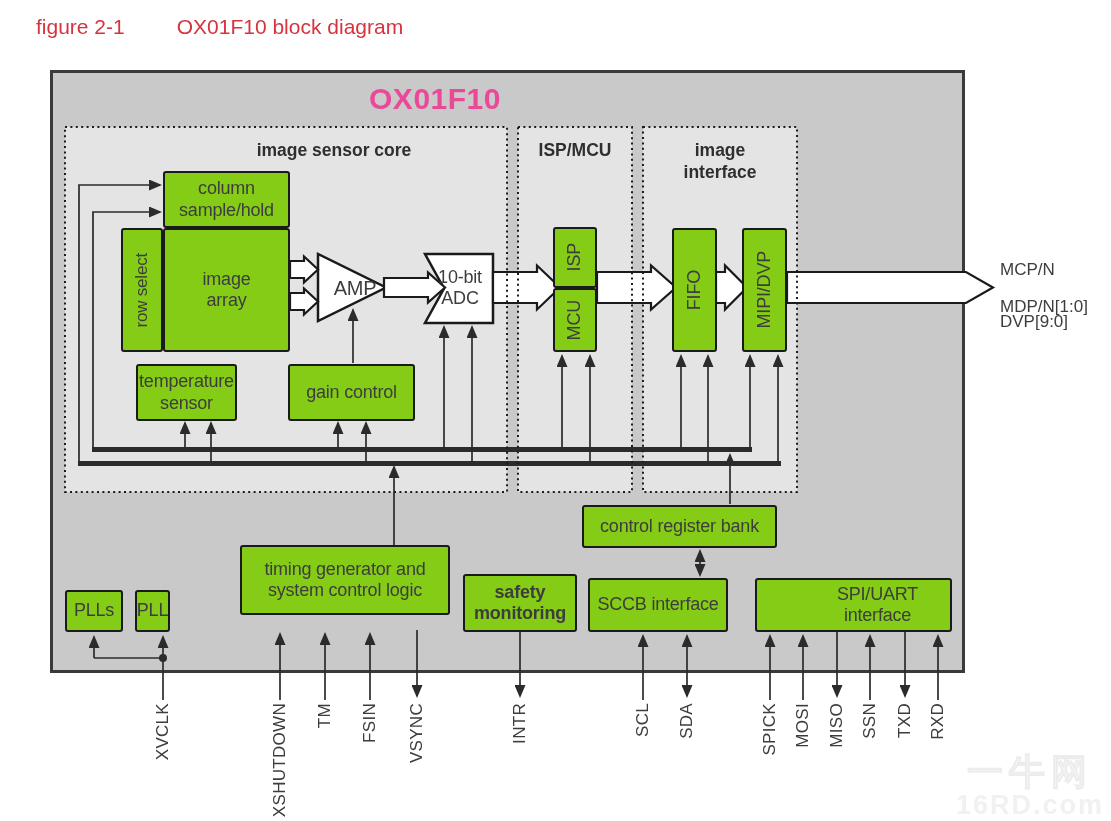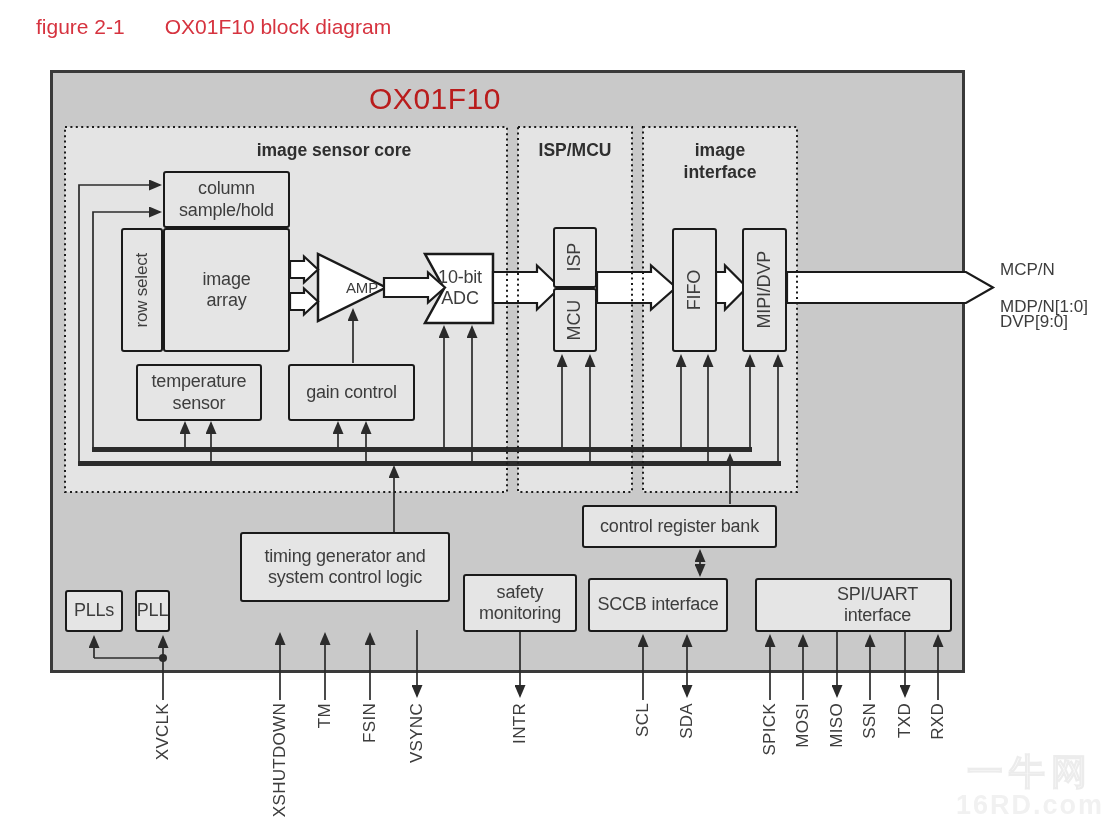--- a/index.html
+++ b/index.html
@@ -4,39 +4,39 @@
 <style>
   html,body{margin:0;padding:0;}
   body{
     width:1111px;height:821px;position:relative;overflow:hidden;
     background:#ffffff;
     font-family:"Liberation Sans","DejaVu Sans",sans-serif;
     color:#3d3d3d;
   }
   
   .fig-header{position:absolute;left:36px;top:15px;font-size:21px;color:#d6333f;z-index:5;}
-  .fig-header .fig-title{margin-left:40px;}
+  .fig-header .fig-title{margin-left:52px;}
   
   .panel{
     position:absolute;left:50px;top:70px;width:915px;height:603px;
     background:#c9c9c9;border:3px solid #3a3a3a;box-sizing:border-box;z-index:1;
   }
   .chip-title{
     position:absolute;left:235px;top:82px;width:400px;text-align:center;
-    font-size:30px;font-weight:normal;color:#b91c1c;letter-spacing:.5px;z-index:4;
+    font-size:30px;font-weight:bold;color:#ec4899;letter-spacing:.5px;z-index:4;
   }
   
   .region{position:absolute;background:#e4e4e4;z-index:2;}
   .region-title{
     position:absolute;font-size:17.5px;font-weight:bold;color:#2f2f2f;
     text-align:center;white-space:pre-line;line-height:1.25;z-index:4;
   }
   
   .blk{
-    position:absolute;background:#e5e5e5;border:2.5px solid #1a1a1a;border-radius:3px;
+    position:absolute;background:#84cc16;border:2.5px solid #1a1a1a;border-radius:3px;
     display:flex;align-items:center;justify-content:center;text-align:center;
     font-size:18px;line-height:1.18;letter-spacing:-0.2px;color:#3d3d3d;
     white-space:pre-line;box-sizing:border-box;z-index:4;
   }
   .vtext{writing-mode:vertical-rl;transform:rotate(180deg);}
   
   svg.connectors{position:absolute;left:0;top:0;z-index:3;pointer-events:none;}
   
   .shape-label{
     position:absolute;display:flex;align-items:center;justify-content:center;
@@ -144,38 +144,38 @@
     <rect x="518" y="127" width="114" height="365"></rect>
     <rect x="643" y="127" width="154" height="365"></rect>
   </g>
 </svg>
 
 <div class="blk" style="left:163px;top:171px;width:127px;height:57px;"><span>column
 sample/hold</span></div>
 <div class="blk" style="left:121px;top:228px;width:42px;height:124px;font-size:17px;"><span class="vtext">row select</span></div>
 <div class="blk" style="left:163px;top:228px;width:127px;height:124px;"><span>image
 array</span></div>
-<div class="blk" style="left:136px;top:364px;width:126px;height:57px;"><span>temperature
+<div class="blk" style="left:136px;top:364px;width:101px;height:57px;"><span>temperature
 sensor</span></div>
 <div class="blk" style="left:288px;top:364px;width:127px;height:57px;"><span>gain control</span></div>
 <div class="blk" style="left:553px;top:227px;width:44px;height:61px;"><span class="vtext">ISP</span></div>
 <div class="blk" style="left:553px;top:288px;width:44px;height:64px;"><span class="vtext">MCU</span></div>
 <div class="blk" style="left:672px;top:228px;width:45px;height:124px;"><span class="vtext">FIFO</span></div>
 <div class="blk" style="left:742px;top:228px;width:45px;height:124px;"><span class="vtext">MIPI/DVP</span></div>
 <div class="blk" style="left:582px;top:505px;width:195px;height:43px;"><span>control register bank</span></div>
 <div class="blk" style="left:65px;top:590px;width:58px;height:42px;"><span>PLLs</span></div>
 <div class="blk" style="left:135px;top:590px;width:35px;height:42px;"><span>PLL</span></div>
-<div class="blk" style="left:240px;top:532px;width:210px;height:70px;"><span>timing generator and
+<div class="blk" style="left:240px;top:545px;width:210px;height:70px;"><span>timing generator and
 system control logic</span></div>
-<div class="blk" style="left:463px;top:574px;width:114px;height:58px;"><span>safety
+<div class="blk" style="left:463px;top:574px;width:114px;height:58px;font-weight:bold;"><span>safety
 monitoring</span></div>
 <div class="blk" style="left:588px;top:578px;width:140px;height:54px;"><span>SCCB interface</span></div>
 <div class="blk" style="left:755px;top:578px;width:197px;height:54px;padding-left:48px;"><span>SPI/UART interface</span></div>
 
-<div class="shape-label" style="left:336px;top:276px;width:52px;height:24px;font-size:15px;">AMP</div>
+<div class="shape-label" style="left:329px;top:276px;width:52px;height:24px;font-size:20px;">AMP</div>
 <div class="shape-label" style="left:429px;top:258px;width:62px;height:60px;">10-bit
 ADC</div>
 
 <div class="out-label" style="top:260px;">MCP/N</div>
 <div class="out-label" style="top:297px;">MDP/N[1:0]</div>
 <div class="out-label" style="top:312px;">DVP[9:0]</div>
 
 <div class="pin" style="left:153px;">XVCLK</div>
 <div class="pin" style="left:270px;">XSHUTDOWN</div>
 <div class="pin" style="left:315px;">TM</div>

